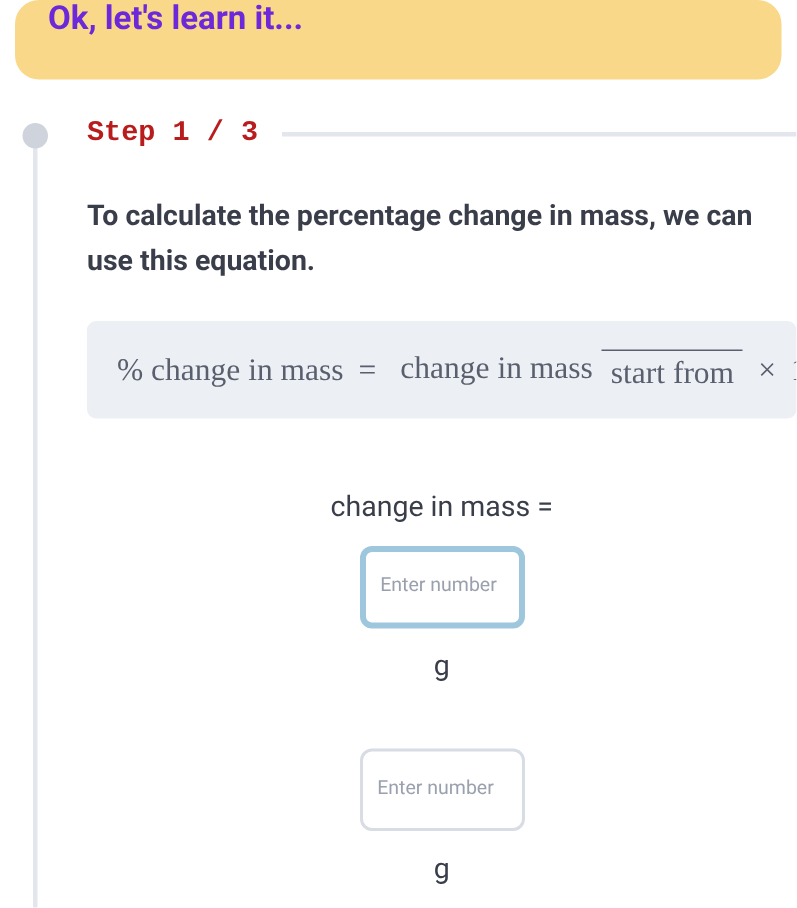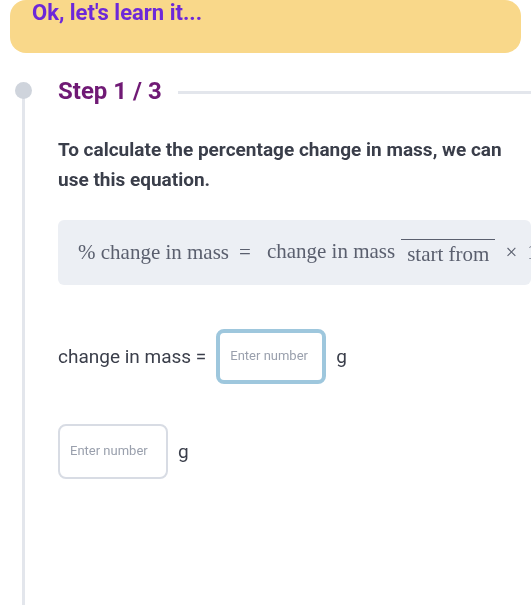--- a/index.html
+++ b/index.html
@@ -42,23 +42,24 @@
     border-radius: 50%;
     background: #cfd4dc;
   }
   .step-row {
     display: flex;
     align-items: center;
     gap: 16px;
   }
   .step-label {
     font-weight: 700;
-    font-size: 24px;
-    color: #701a75;
+    font-size: 19px;
+    color: #b91c1c;
     white-space: nowrap;
+    font-family: Liberation Mono, monospace;
   }
   .step-rule {
     flex: 1;
     height: 3px;
     background: #e3e6ec;
     margin-top: 3px;
   }
   .body {
     margin-top: 30px;
     font-size: 19px;
@@ -87,20 +88,21 @@
   }
   .frac .num { padding: 0 6px 2px 6px; }
   .frac .den { border-top: 1.5px solid #5a5f6e; padding: 3px 6px 0 6px; }
   .input-row {
     display: flex;
     align-items: center;
     gap: 10px;
     margin: 32px 0 40px 0;
     font-size: 19px;
     color: #3a3e4a;
+    flex-direction: column;
   }
   .num-input {
     width: 110px;
     height: 55px;
     border: 2px solid #d8dce4;
     border-radius: 8px;
     background: #fff;
     font-size: 10px;
     color: #8b909c;
     padding: 0 10px;

